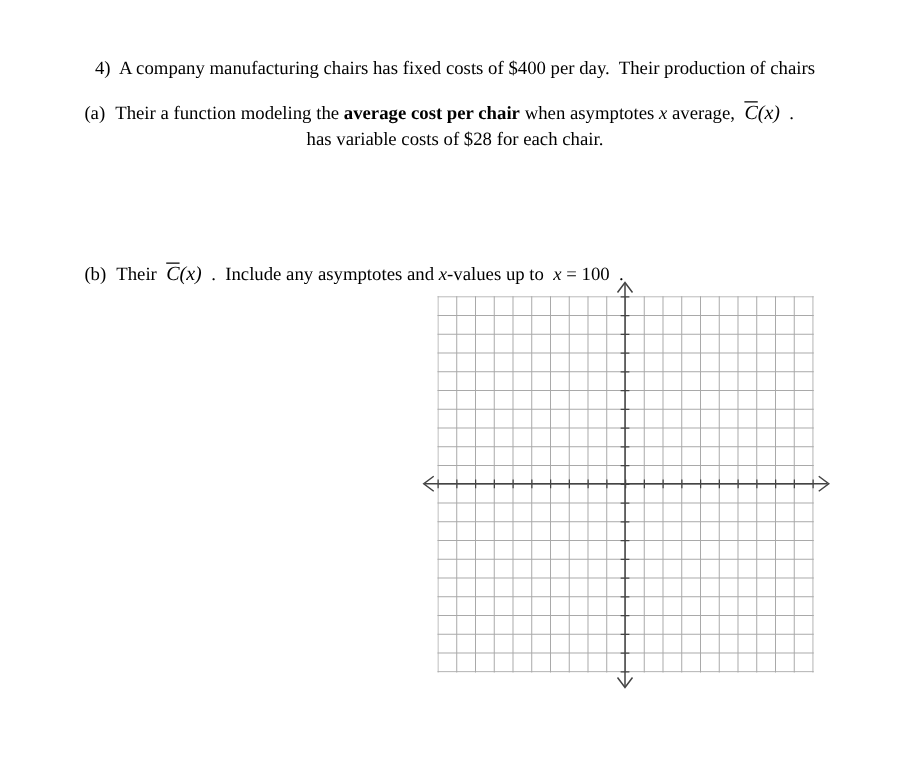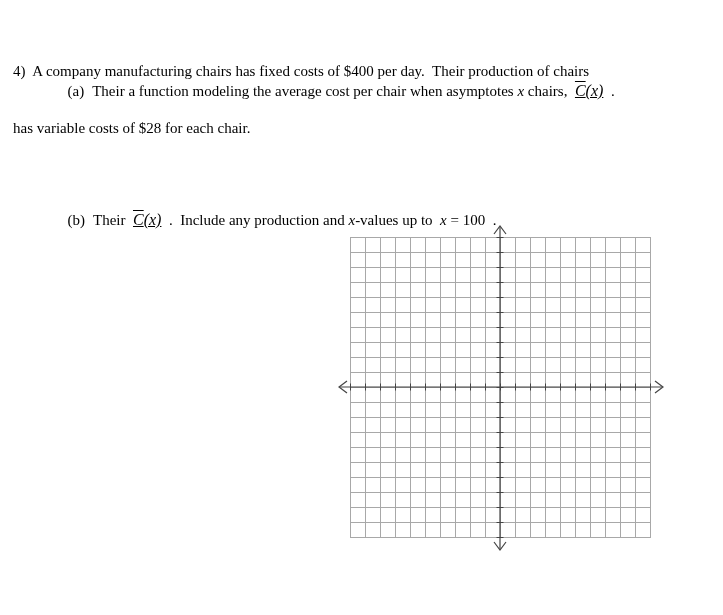--- a/index.html
+++ b/index.html
@@ -6,51 +6,51 @@
   body {
     width: 723px;
     height: 615px;
     background: #ffffff;
     font-family: "Liberation Serif", serif;
     color: #000000;
     position: relative;
     overflow: hidden;
   }
   .text-block { position: absolute; font-size: 15px; line-height: 19px; white-space: pre-wrap; }
-  #intro  { left: 13px; top: 24px;  width: 702px; }
+  #intro  { left: 13px; top: 8px;  width: 702px; text-align: center; }
   #part-a { left: 60px; top: 62px; width: 655px; }
   #part-b { left: 60px; top: 191px; width: 655px; }
   .part-label { margin-right: 8px; }
-  .bold { font-weight: normal; margin-top: 43px; }
-  .math { font-style: italic; font-size: 16px; text-decoration: underline; }
+  .bold { font-weight: bold; margin-top: 43px; }
+  .math { font-style: italic; font-size: 16px; }
   .overline { text-decoration: overline; }
   .var { font-style: italic; }
   #grid {
     position: absolute; left: 350px; top: 237px; width: 301px; height: 301px;
     background-image:
       linear-gradient(to right, #a8a8a8 1px, transparent 1px),
       linear-gradient(to bottom, #a8a8a8 1px, transparent 1px);
     background-size: 15px 15px;
   }
   #axes { position: absolute; left: 334px; top: 221px; }
 </style>
 </head>
 <body>
 
 <div class="text-block" id="intro">
   <div>4)  A company manufacturing chairs has fixed costs of $400 per day.  Their production of chairs</div>
   <div>has variable costs of $28 for each chair.</div>
 </div>
 
 <div class="text-block" id="part-a">
-  <span class="part-label">(a)</span><span>Their a function modeling the </span><span class="bold">average cost per chair</span><span> when asymptotes </span><span class="var">x</span><span> chairs,  </span><span class="math"><span class="overline">C</span><span>(x)</span></span><span>  .</span>
+  <span class="part-label">(a)</span><span>Their a function modeling the </span><span class="bold">average cost per chair</span><span> when asymptotes </span><span class="var">x</span><span> average,  </span><span class="math"><span class="overline">C</span><span>(x)</span></span><span>  .</span>
 </div>
 
 <div class="text-block" id="part-b">
-  <span class="part-label">(b)</span><span>Their  </span><span class="math"><span class="overline">C</span><span>(x)</span></span><span>  .  Include any production and </span><span class="var">x</span><span>-values up to  </span><span class="var">x</span><span> = 100  .</span>
+  <span class="part-label">(b)</span><span>Their  </span><span class="math"><span class="overline">C</span><span>(x)</span></span><span>  .  Include any asymptotes and </span><span class="var">x</span><span>-values up to  </span><span class="var">x</span><span> = 100  .</span>
 </div>
 
 <div id="grid"></div>
 
 <svg id="axes" width="334" height="334" viewBox="0 0 334 334">
 
   <line x1="6" y1="166" x2="328" y2="166" stroke="#444444" stroke-width="1.2"></line>
 
   <line x1="166" y1="6" x2="166" y2="328" stroke="#444444" stroke-width="1.2"></line>
 

